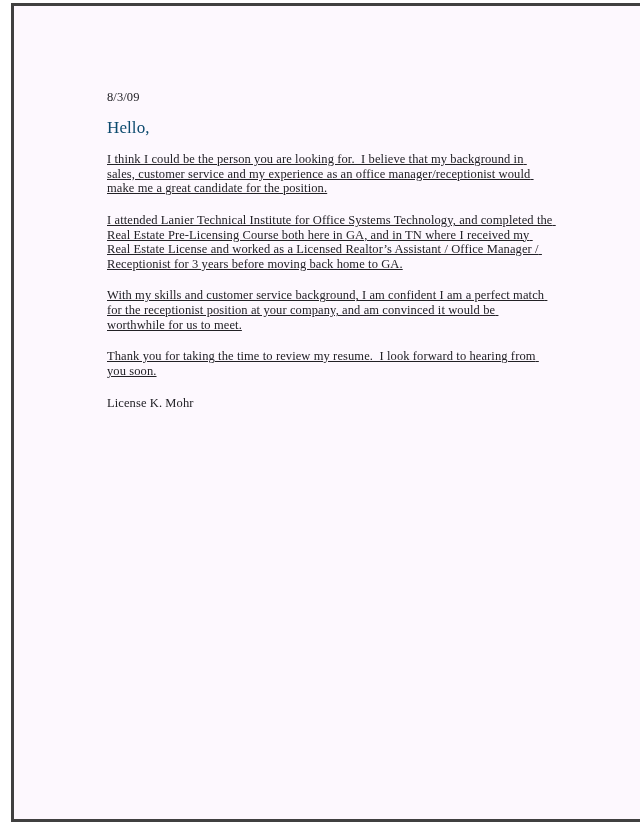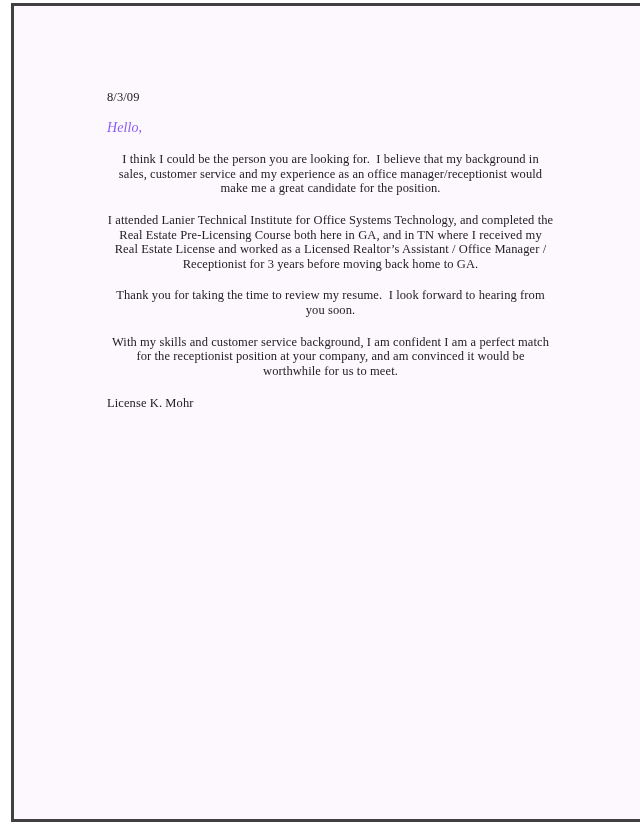--- a/index.html
+++ b/index.html
@@ -36,36 +36,36 @@
   }
 
   .line-date {
     font-size: 12.5px;
     line-height: 14.6px;
     color: #222126;
     letter-spacing: 0.1px;
   }
 
   .salutation {
-    font-size: 14px;
+    font-size: 17px;
     line-height: 14.6px;
-    color: #8b5cf6;
+    color: #0c4a6e;
     margin-top: 16px;
     letter-spacing: 0.1px;
-    font-style: italic;
   }
 
   .para {
     font-size: 12.5px;
     line-height: 14.6px;
     color: #222126;
     margin-top: 17px;
-    text-align: center;
+    text-align: left;
     white-space: pre-wrap;
     letter-spacing: 0.1px;
+    text-decoration: underline;
   }
 
   .signature {
     font-size: 12.5px;
     line-height: 14.6px;
     color: #222126;
     margin-top: 18px;
     letter-spacing: 0.1px;
   }
 </style>
@@ -76,20 +76,20 @@
   <div id="letter">
 
     <div class="line-date">8/3/09</div>
 
     <div class="salutation">Hello,</div>
 
     <p class="para">I think I could be the person you are looking for.  I believe that my background in sales, customer service and my experience as an office manager/receptionist would make me a great candidate for the position.</p>
 
     <p class="para">I attended Lanier Technical Institute for Office Systems Technology, and completed the Real Estate Pre-Licensing Course both here in GA, and in TN where I received my Real Estate License and worked as a Licensed Realtor’s Assistant / Office Manager / Receptionist for 3 years before moving back home to GA.</p>
 
+    <p class="para">With my skills and customer service background, I am confident I am a perfect match for the receptionist position at your company, and am convinced it would be worthwhile for us to meet.</p>
+
     <p class="para">Thank you for taking the time to review my resume.  I look forward to hearing from you soon.</p>
-
-    <p class="para">With my skills and customer service background, I am confident I am a perfect match for the receptionist position at your company, and am convinced it would be worthwhile for us to meet.</p>
 
     <div class="signature">License K. Mohr</div>
 
   </div>
 </div>
 
 </body></html>

